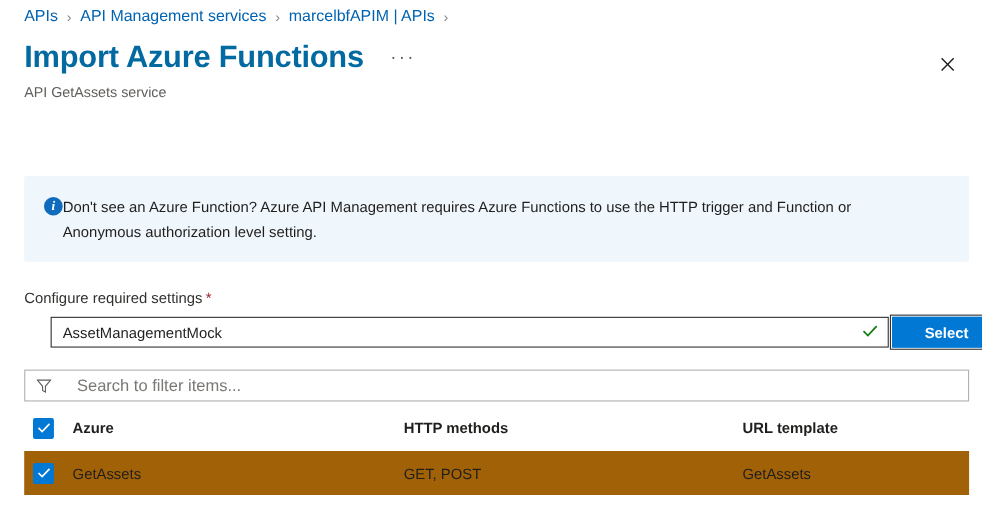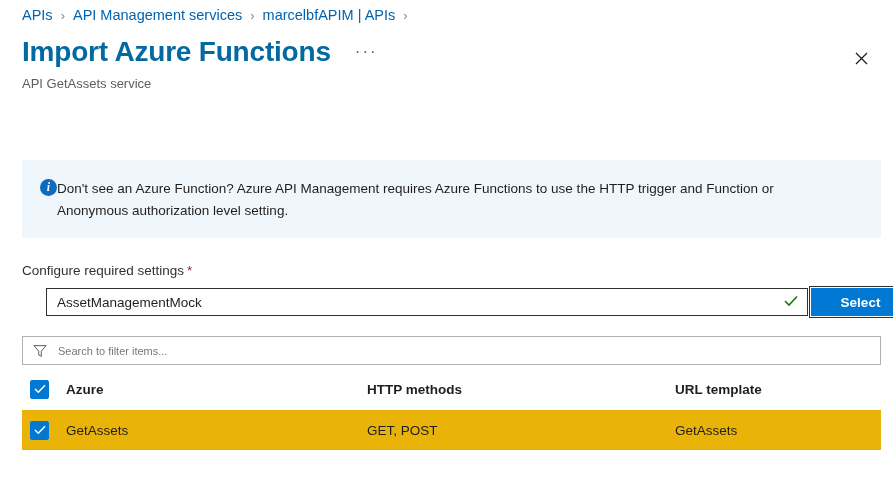--- a/index.html
+++ b/index.html
@@ -209,23 +209,23 @@
     flex: 0 0 auto;
     color: #605E5C;
     display: flex;
     align-items: center;
   }
   .filter-input {
     border: none;
     outline: none;
     background: transparent;
     font-family: "Liberation Sans", sans-serif;
-    font-size: 11px;
-    color: #201F1E;
-    margin-left: 9px;
+    font-size: 15px;
+    color: #201F1E;
+    margin-left: 21px;
     width: 90%;
     height: 100%;
   }
   .filter-input::placeholder { color: #7A7875; opacity: 1; }
 
   
   .table {
     position: absolute;
     left: 22px;
     top: 375px;
@@ -236,21 +236,21 @@
     align-items: center;
     height: 34px;
   }
   .t-row.header {
     height: 28px;
     font-weight: 600;
     font-size: 13.5px;
     color: #201F1E;
   }
   .t-row.data {
-    background: #eab308;
+    background: #a16207;
     height: 40px;
     font-size: 13.5px;
     color: #201F1E;
     cursor: pointer;
     margin-top: 7px;
   }
   .cell-check {
     flex: 0 0 auto;
     width: 44px;
     display: flex;

